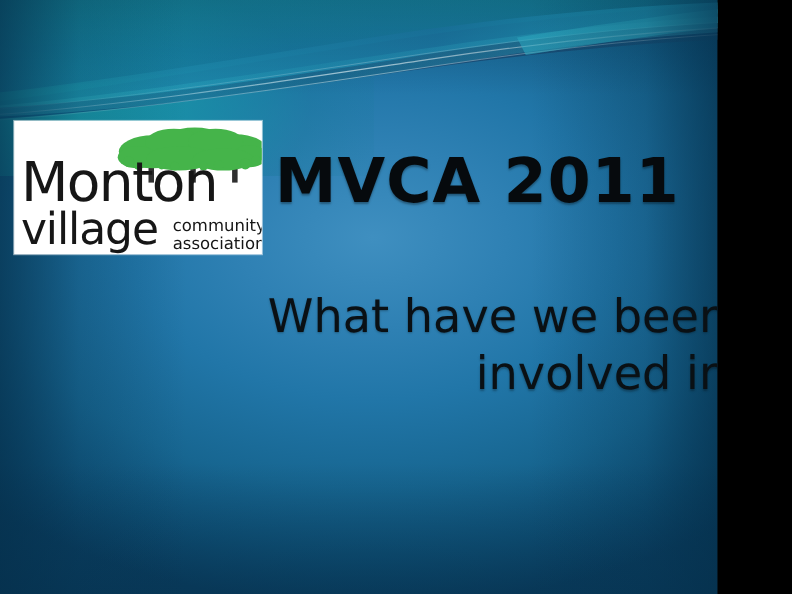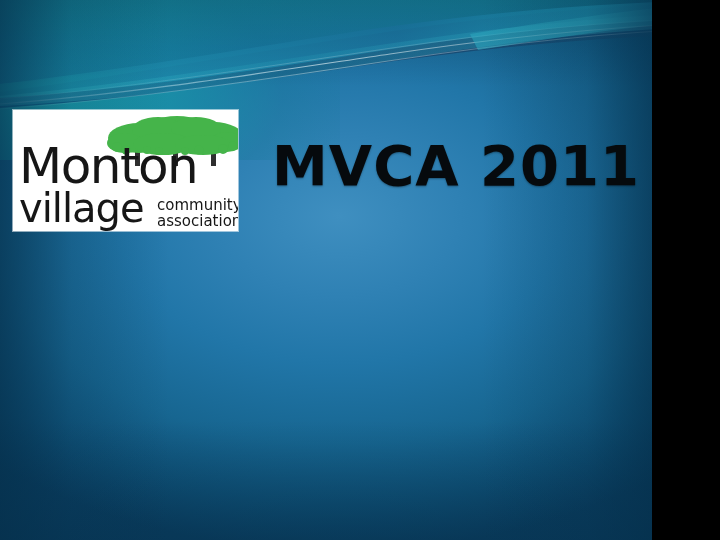--- a/index.html
+++ b/index.html
@@ -69,21 +69,20 @@
     overflow: hidden;
   }
   #logo-svg { display: block; width: 225px; height: 121px; }
 
   
   #title {
     position: absolute;
     left: 250px;
     top: 137px;
     width: 412px;
-    text-align: center;
     font-family: "DejaVu Sans", sans-serif;
     font-size: 56px;
     font-weight: bold;
     letter-spacing: 1px;
     color: #060a0d;
     line-height: 1.05;
     text-shadow: 0 1px 2px rgba(0,0,0,0.35);
     white-space: nowrap;
   }
   #subtitle {
@@ -197,14 +196,18 @@
 
       <text x="6" y="112" font-family="DejaVu Sans, sans-serif" font-size="40" fill="#161616" letter-spacing="-1">village</text>
 
       <text x="144" y="100" font-family="DejaVu Sans, sans-serif" font-size="15" fill="#161616">community</text>
       <text x="144" y="116" font-family="DejaVu Sans, sans-serif" font-size="15" fill="#161616">association</text>
     </svg>
   </div>
 
   <div id="title">MVCA 2011</div>
 
+  <div id="subtitle">
+    <span class="sub-line">What have we been</span>
+    <span class="sub-line">involved in</span>
+  </div>
 
 </div>
 
 </body></html>

